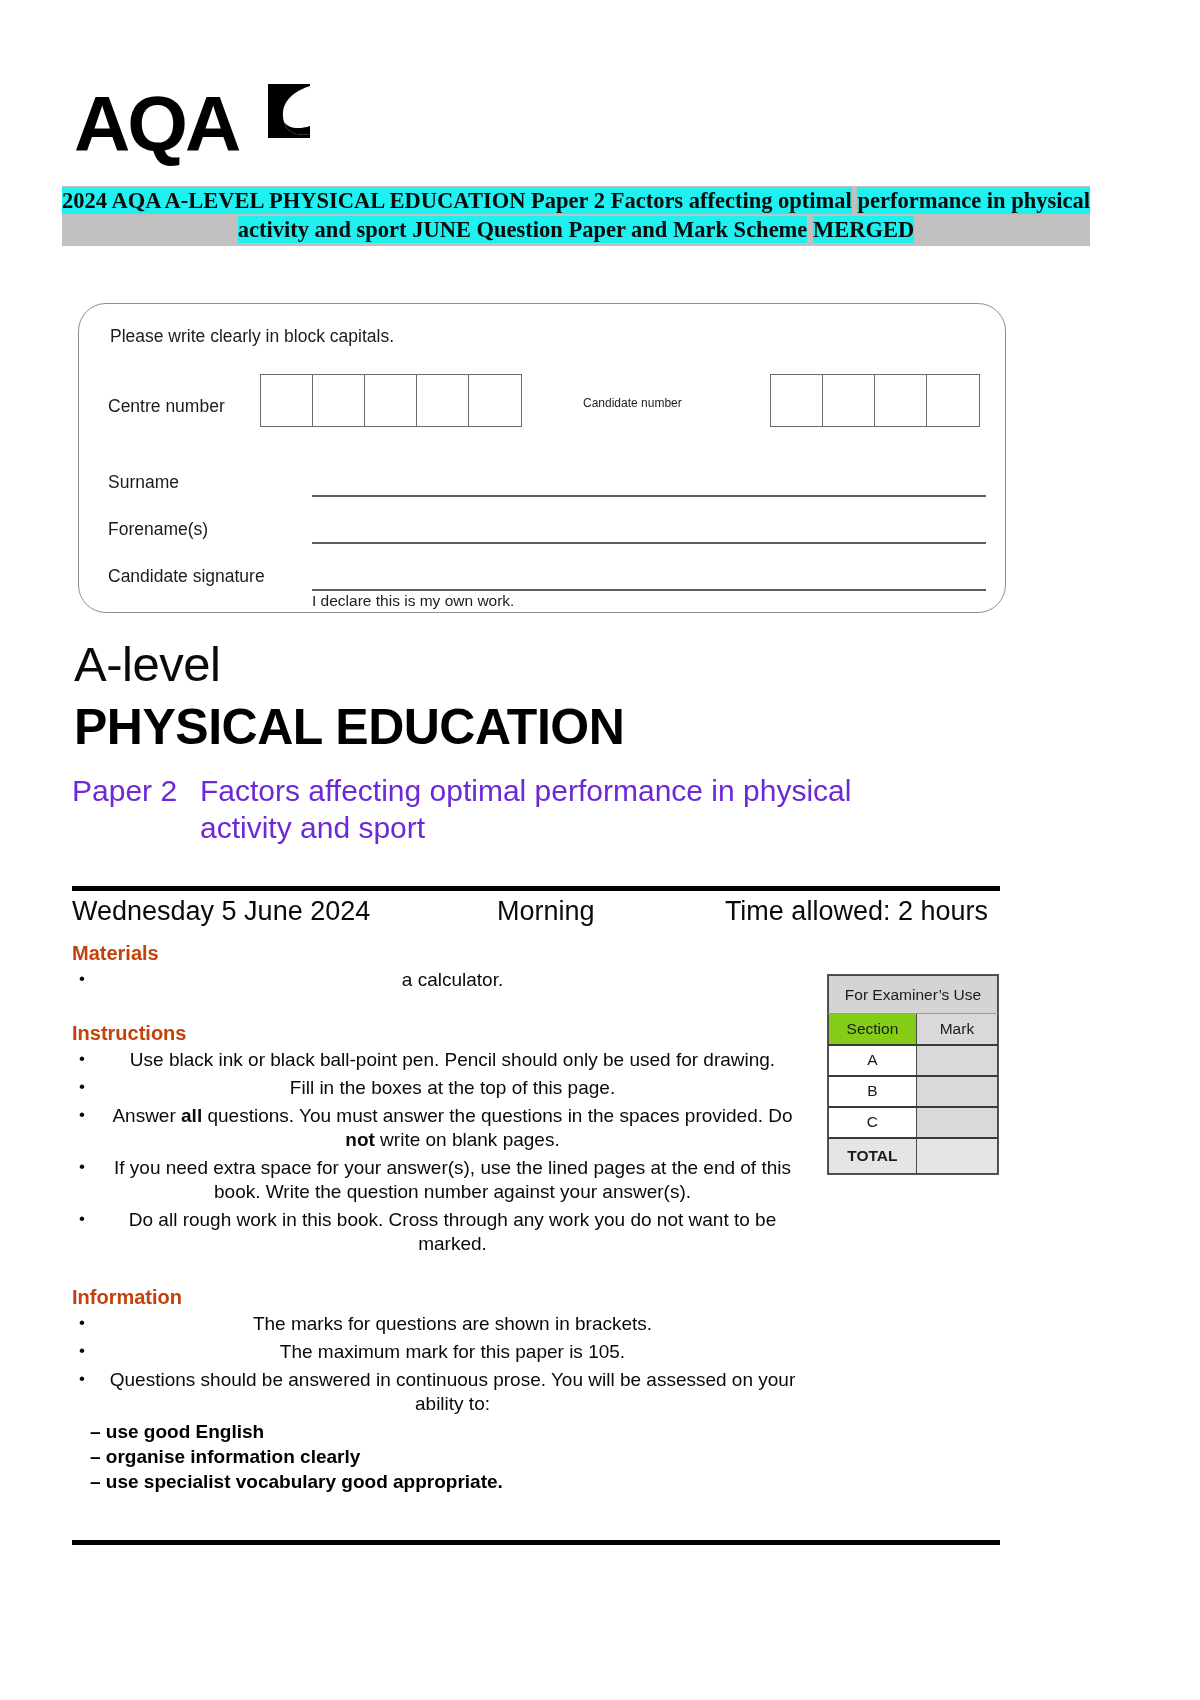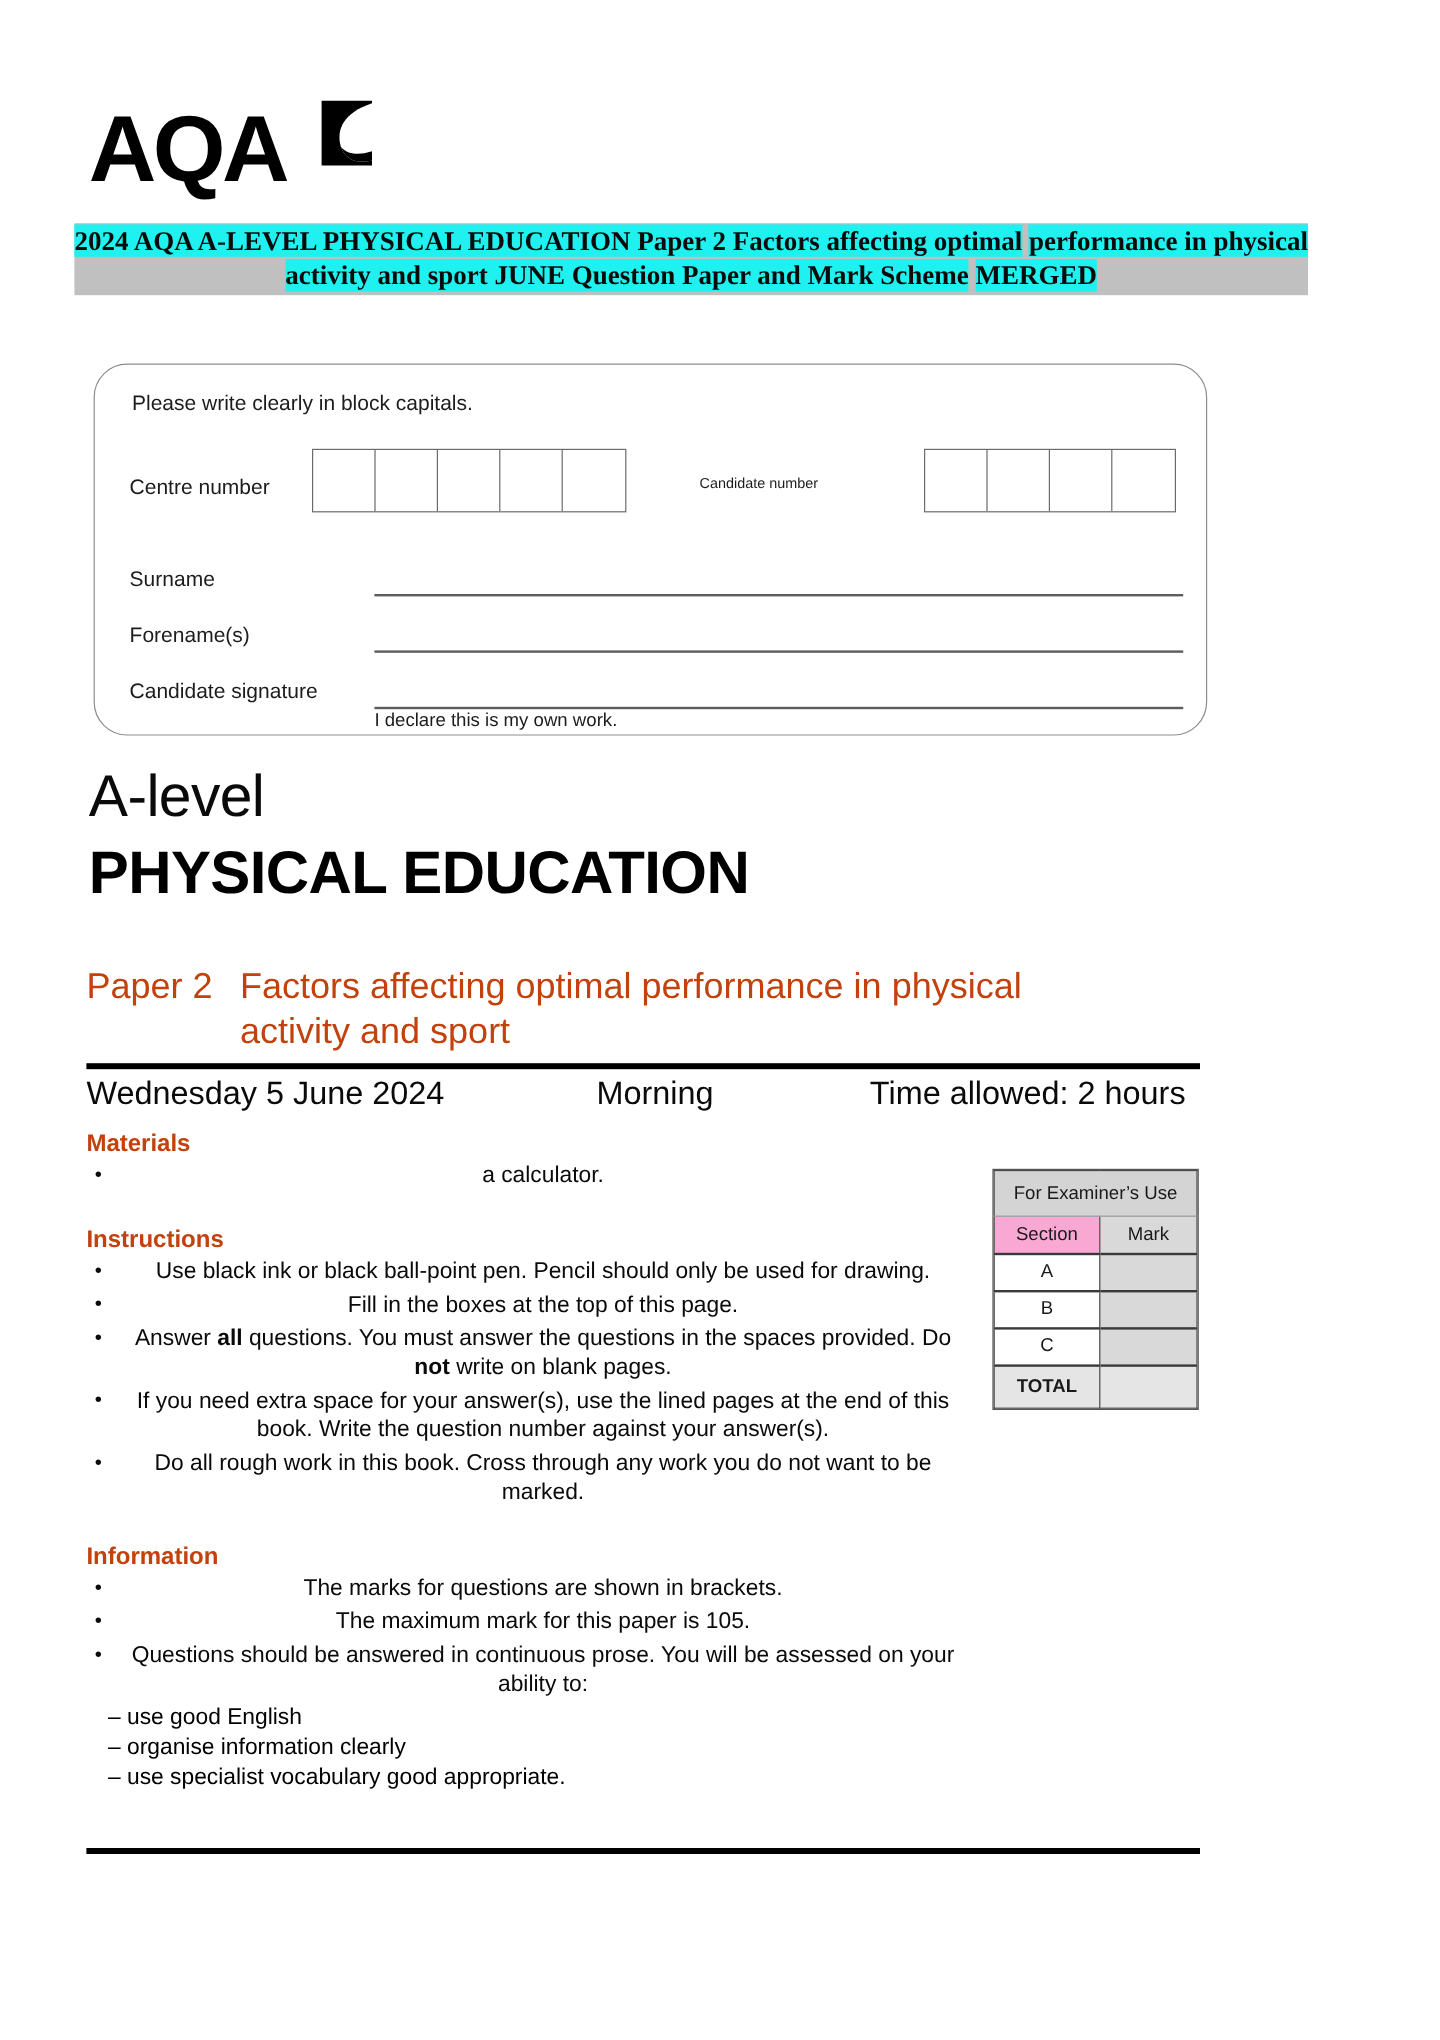--- a/index.html
+++ b/index.html
@@ -163,22 +163,21 @@
     letter-spacing: -0.5px;
     color: #000;
   }
   .paper-line {
     position: absolute;
     left: 72px;
     top: 772px;
     width: 880px;
     font-size: 30px;
     line-height: 37px;
-    color: #c2410c;
-    margin-top: 32px;
+    color: #6d28d9;
   }
   .paper-line .pl-label {
     display: inline-block;
     width: 128px;
     vertical-align: top;
   }
   .paper-line .pl-text {
     display: inline-block;
     width: 680px;
     vertical-align: top;
@@ -246,20 +245,21 @@
     content: "\2022";
     position: absolute;
     left: 7px;
     top: -1px;
     font-size: 17px;
   }
   ul.subdash {
     list-style: none;
     margin: 0 0 0 18px;
     padding: 0;
+    font-weight: bold;
   }
   ul.subdash li {
     font-size: 19px;
     line-height: 24px;
     padding-left: 0;
     margin-bottom: 1px;
   }
   ul.subdash li::before { content: ""; }
 
   
@@ -283,21 +283,21 @@
     height: 31px;
     border: 1.3px solid #4a4a4a;
   }
   .exam-table td.title-cell {
     background: #d4d4d4;
     font-size: 15.5px;
     height: 38px;
     border-bottom: 1.3px solid #9a9a9a;
   }
   .exam-table td.hdr-section {
-    background: #f9a8d4;
+    background: #84cc16;
     width: 52%;
     border-bottom: 2.2px solid #3a3a3a;
   }
   .exam-table td.hdr-mark {
     background: #d9d9d9;
     border-bottom: 2.2px solid #3a3a3a;
   }
   .exam-table td.sec-cell {
     background: #fff;
     border-bottom: 2.2px solid #3a3a3a;

